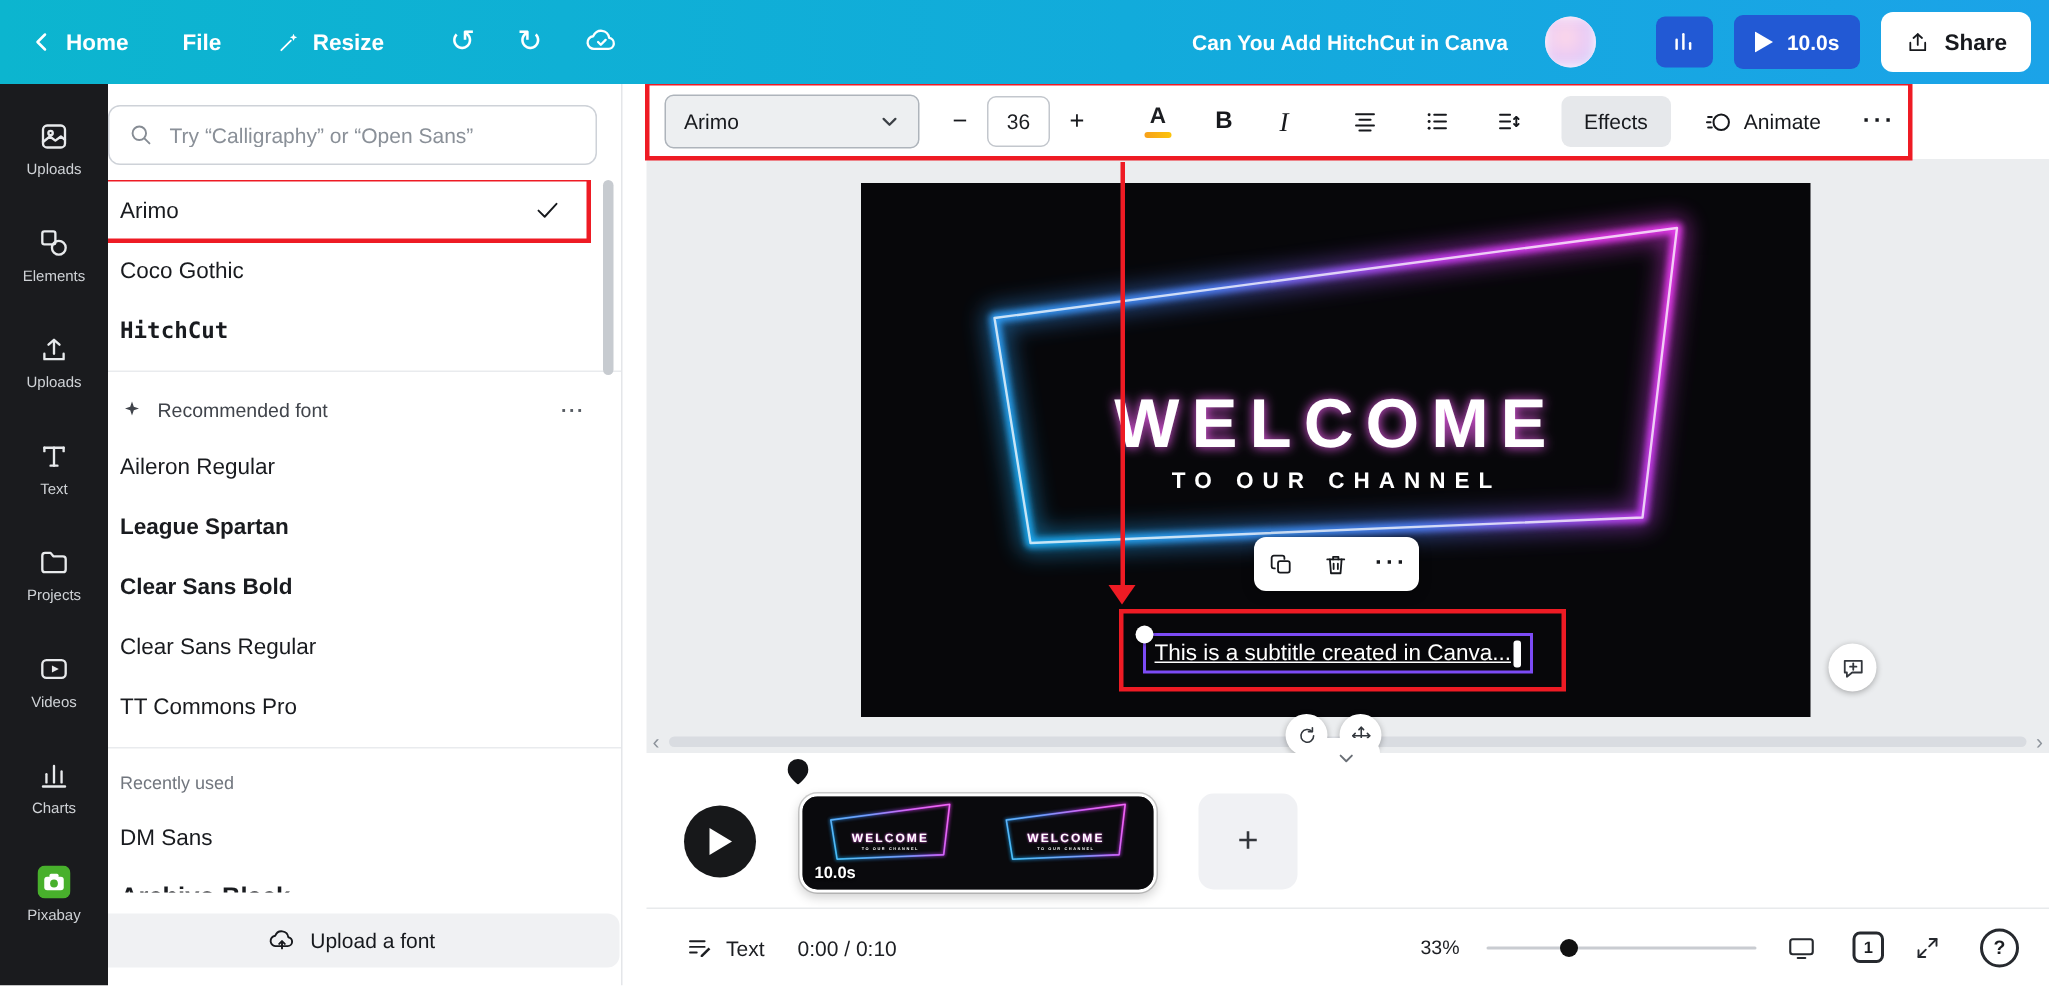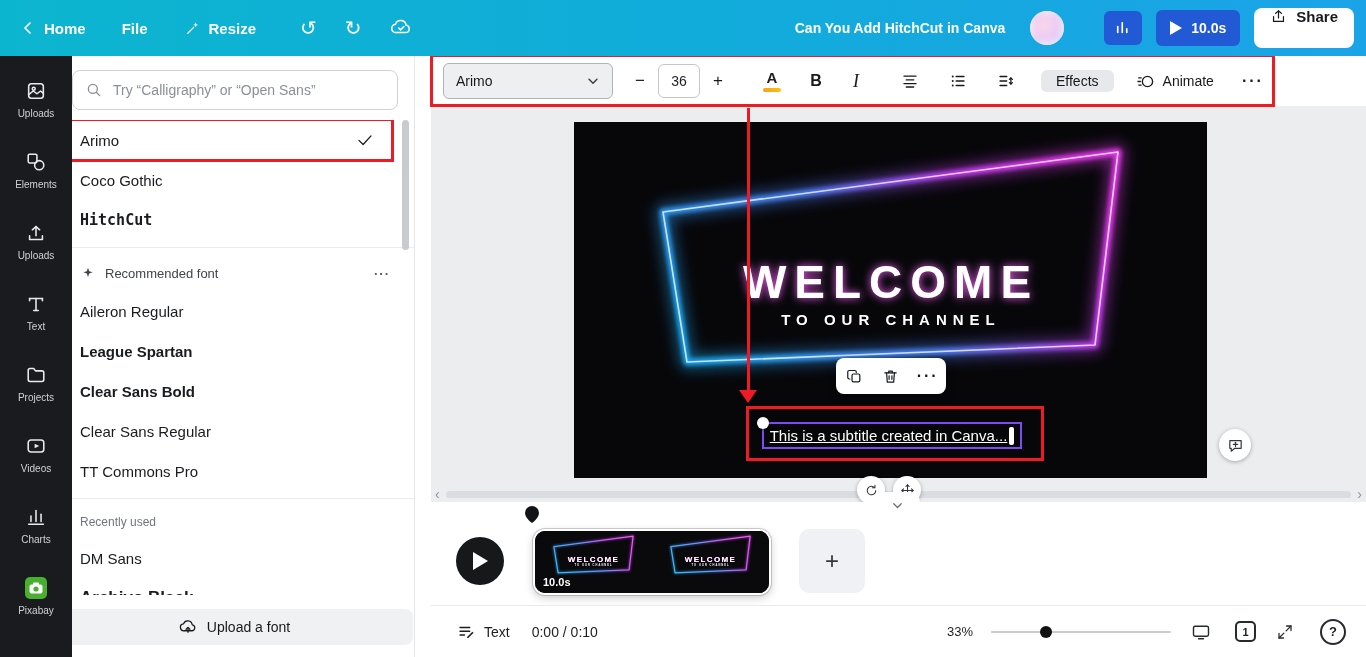--- a/index.html
+++ b/index.html
@@ -15,21 +15,21 @@
   .tb-item { display:flex; align-items:center; gap:8px; font-size:15px; font-weight:700; cursor:pointer; }
   .ml36 { margin-left:36px; } .ml44 { margin-left:44px; } .ml28 { margin-left:28px; }
   .glyph-btn { font-size:20px; font-weight:400; line-height:1; }
   .tb-title { position:absolute; left:700px; top:0; width:400px; height:56px; display:flex; align-items:center; justify-content:center; font-size:14px; font-weight:700; }
   .tb-right { position:absolute; right:12px; top:0; height:56px; display:flex; align-items:center; gap:14px; }
   .avatar { width:34px; height:34px; border-radius:50%; overflow:hidden; margin-right:26px; background:#fff; }
   .avatar>div { width:100%; height:100%; background:radial-gradient(circle at 40% 40%, #ffd9e8, #e8c9f6 55%, #cfe6ff); filter:blur(4px); }
   .blue-btn { background:#2259d4; border-radius:6px; display:flex; align-items:center; justify-content:center; color:#fff; cursor:pointer; }
   .stats-btn { width:38px; height:34px; }
   .play-pill { height:36px; padding:0 14px; gap:9px; font-size:14px; font-weight:700; }
-  .share-btn { height:40px; padding:0 16px; background:#fff; border-radius:8px; color:#17191d; display:flex; gap:9px; font-size:15px; font-weight:700; cursor:pointer; }
+  .share-btn { height:40px; padding:0 16px; background:#fff; border-radius:8px; color:#17191d; display:flex; align-items:center; gap:9px; font-size:15px; font-weight:700; cursor:pointer; }
 
   
   .sidebar { position:absolute; left:0; top:56px; bottom:0; width:72px; background:#1a1b1e; z-index:8;
     display:flex; flex-direction:column; align-items:center; padding-top:8px; }
   .side-item { width:66px; height:71px; display:flex; flex-direction:column; align-items:center; justify-content:center; gap:6px;
     color:#e8eaec; font-size:10px; border-radius:8px; cursor:pointer; }
   .side-item span.lbl { color:#cfd2d6; }
 
   
   .font-panel { position:absolute; left:56px; top:56px; bottom:0; width:359px; background:#fff; z-index:7; border-right:1px solid #e4e6e9; }
@@ -57,21 +57,21 @@
   .font-select .chev { margin-left:auto; color:#3c4046; }
   .size-group { margin-left:12px; display:flex; align-items:center; gap:3px; }
   .tool-ic { width:30px; height:32px; display:flex; align-items:center; justify-content:center; border-radius:6px; color:#17191d; cursor:pointer; font-size:17px; }
   .size-box { width:42px; height:34px; border:1px solid #c3c7cd; border-radius:6px; display:flex; align-items:center; justify-content:center; font-size:14px; cursor:text; }
   .color-btn { margin-left:24px; width:30px; height:32px; display:flex; flex-direction:column; align-items:center; justify-content:center; gap:3px; cursor:pointer; }
   .color-btn .a { font-size:15px; font-weight:700; line-height:1; }
   .color-btn .bar { width:18px; height:4px; border-radius:2px; background:linear-gradient(90deg,#f7a01b,#fcc40a); }
   .b-btn { margin-left:14px; font-weight:800; font-size:16px; }
   .i-btn { margin-left:10px; font-style:italic; font-family:"Liberation Serif", serif; font-size:18px; }
   .ml24 { margin-left:24px; } .ml18 { margin-left:18px; }
-  .effects-btn { margin-left:20px; height:22px; padding:0 15px; border-radius:6px; background:#e6e8eb; font-size:14px; display:flex; align-items:center; cursor:pointer; color:#17191d; }
+  .effects-btn { margin-left:20px; height:34px; padding:0 15px; border-radius:6px; background:#e6e8eb; font-size:14px; display:flex; align-items:center; cursor:pointer; color:#17191d; }
   .animate-btn { margin-left:22px; display:flex; align-items:center; gap:8px; font-size:14px; cursor:pointer; color:#17191d; }
   .more-dots { letter-spacing:2px; font-weight:700; font-size:16px; }
   .annot { border:3px solid #ee1b24; position:absolute; pointer-events:none; }
   .annot-toolbar { left:430px; top:54px; width:845px; height:53px; z-index:9; }
   .annot-arimo { left:6px; right:20px; top:-2px; bottom:-2px; }
 
   
   .canvas { position:absolute; left:431px; top:106px; right:0; height:396px; background:#ebedef; }
   .frame { position:absolute; left:143px; top:16px; width:633px; height:356px; background:#07070a; cursor:pointer; }
   .frame svg.art, .thumb svg.art { position:absolute; inset:0; width:100%; height:100%; }

